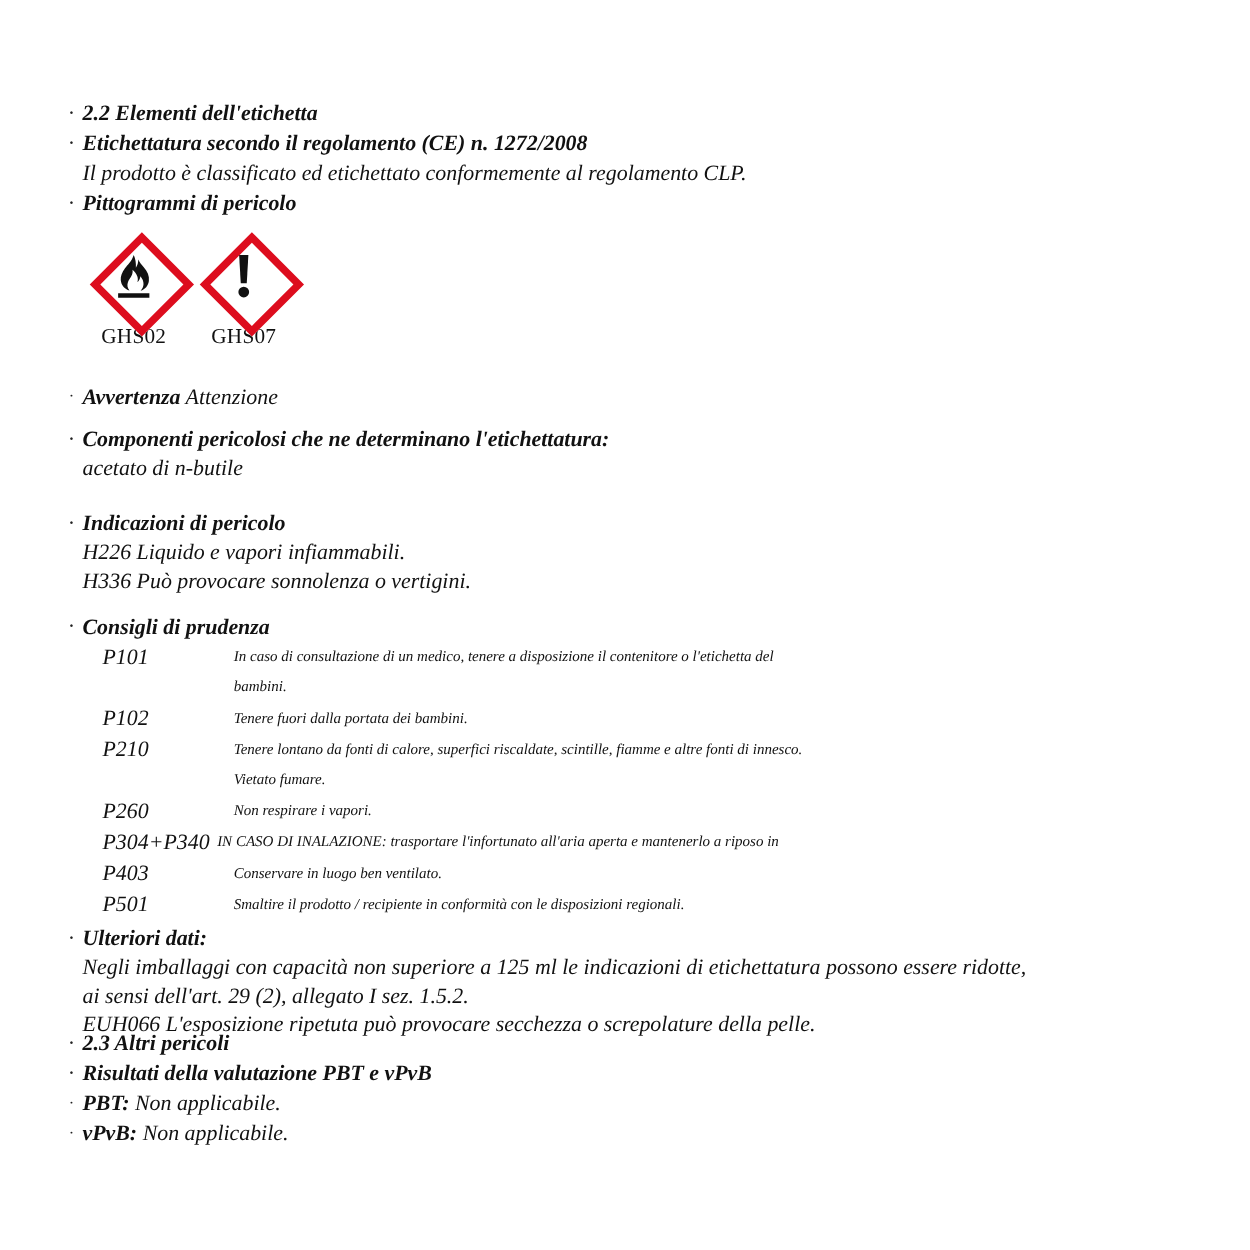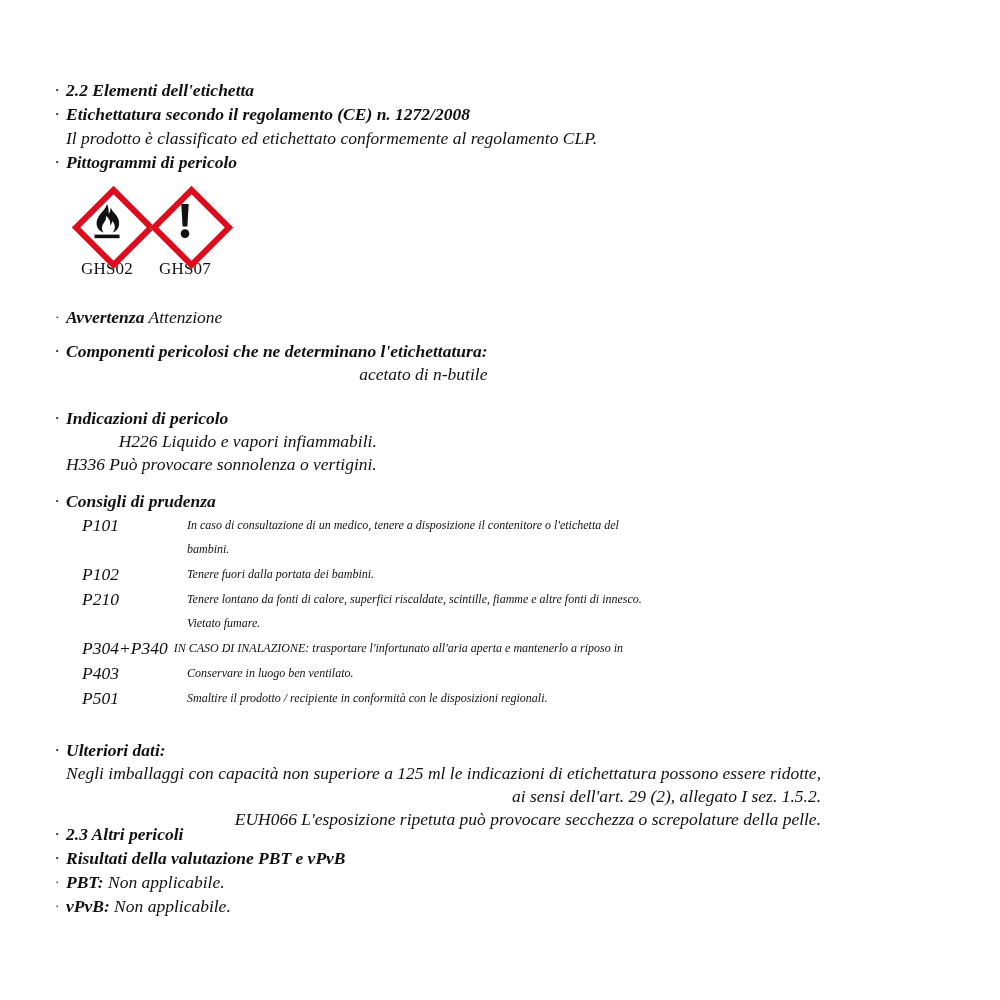--- a/index.html
+++ b/index.html
@@ -40,38 +40,38 @@
     font-style: normal;
     font-size: 13px;
     color: #222;
   }
   .hd {
     font-weight: bold;
     font-style: italic;
   }
   .rg {
     font-weight: normal;
-    text-align: right;
   }
 
   .block {
     position: absolute;
     left: 66px;
   }
 
   
   #top-group { top: 78px; }
   #top-group .line { height: 24px; }
 
   
   #pictograms {
     position: absolute;
     left: 68px;
     top: 186px;
     display: flex;
+    gap: 10px;
     align-items: flex-start;
   }
   .picto {
     width: 78px;
     text-align: center;
   }
   .diamond-wrap {
     width: 78px;
     height: 70px;
     position: relative;
@@ -274,20 +274,26 @@
     </div>
 
     <div class="prec-row">
       <div class="prec-code">P210</div>
       <div class="prec-text">
         <span class="nowrap">Tenere lontano da fonti di calore, superfici riscaldate, scintille, fiamme e altre fonti di innesco.</span>
         <span class="cont">Vietato fumare.</span>
       </div>
     </div>
 
+    <div class="prec-row">
+      <div class="prec-code">P260</div>
+      <div class="prec-text">
+        <span>Non respirare i vapori.</span>
+      </div>
+    </div>
 
     <div class="prec-row wide">
       <div class="prec-code">P304+P340</div>
       <div class="prec-text">
         <span class="nowrap">IN CASO DI INALAZIONE: trasportare l'infortunato all'aria aperta e mantenerlo a riposo in</span>
       </div>
     </div>
 
     <div class="prec-row">
       <div class="prec-code">P403</div>

